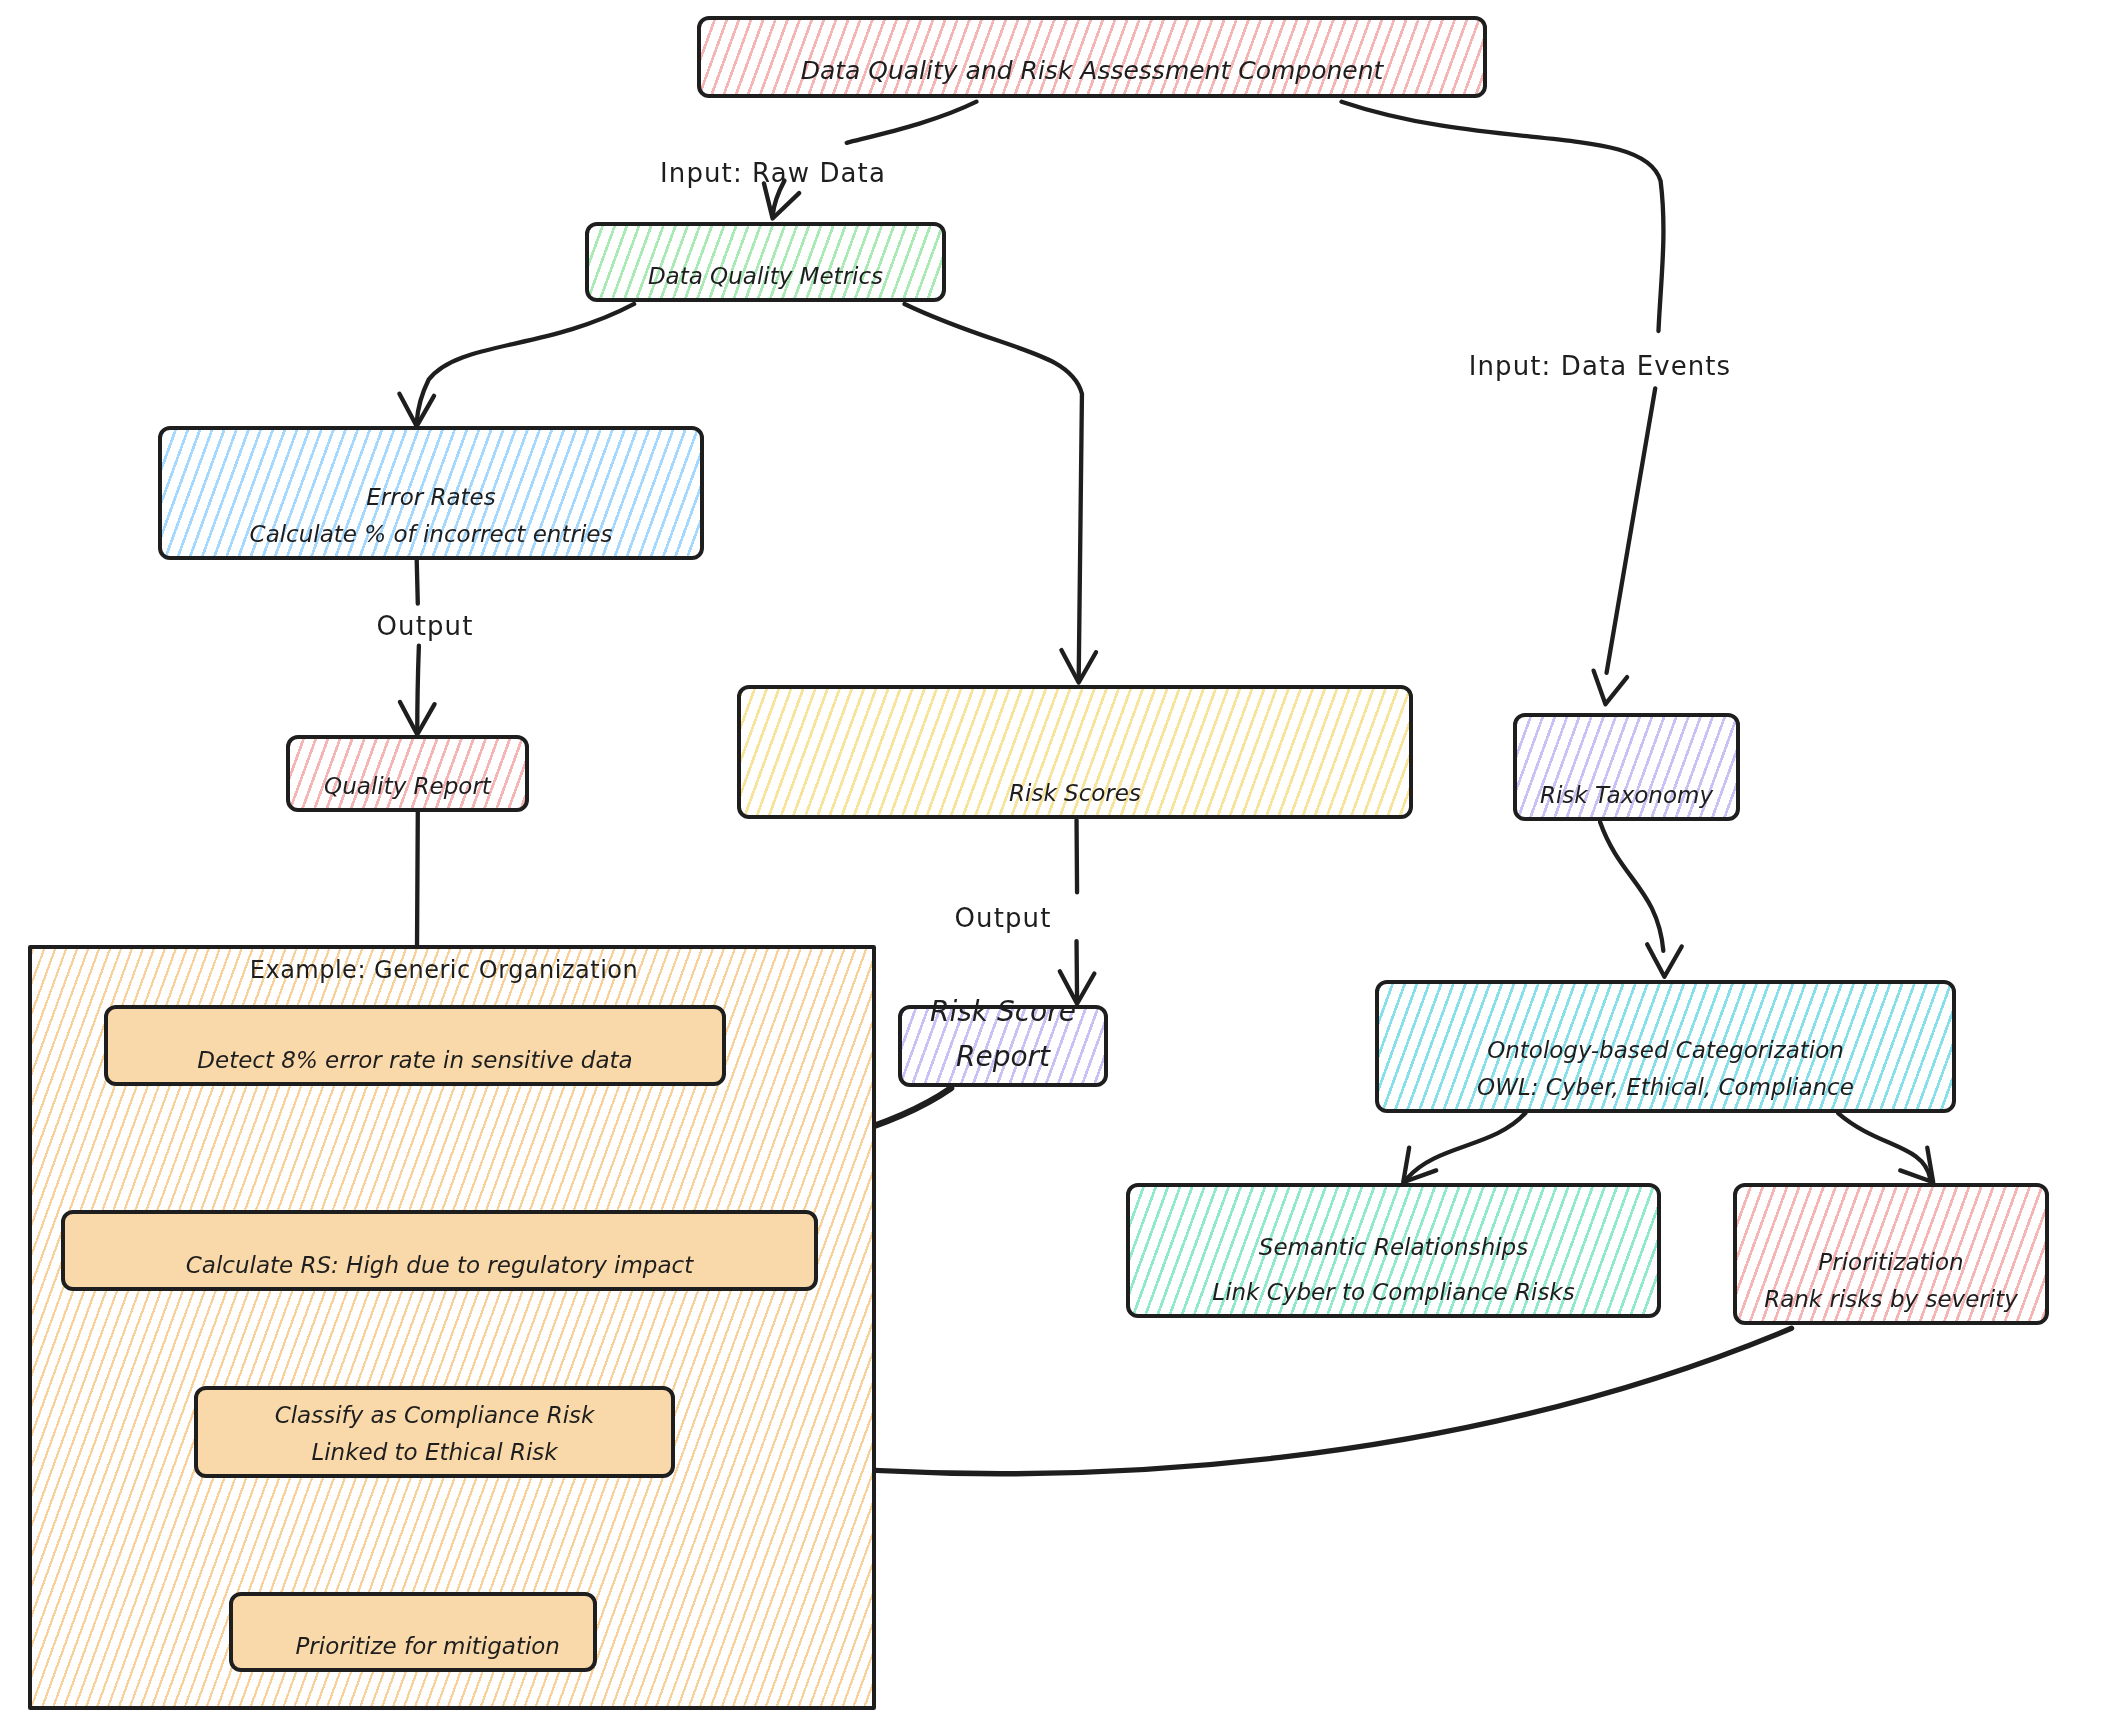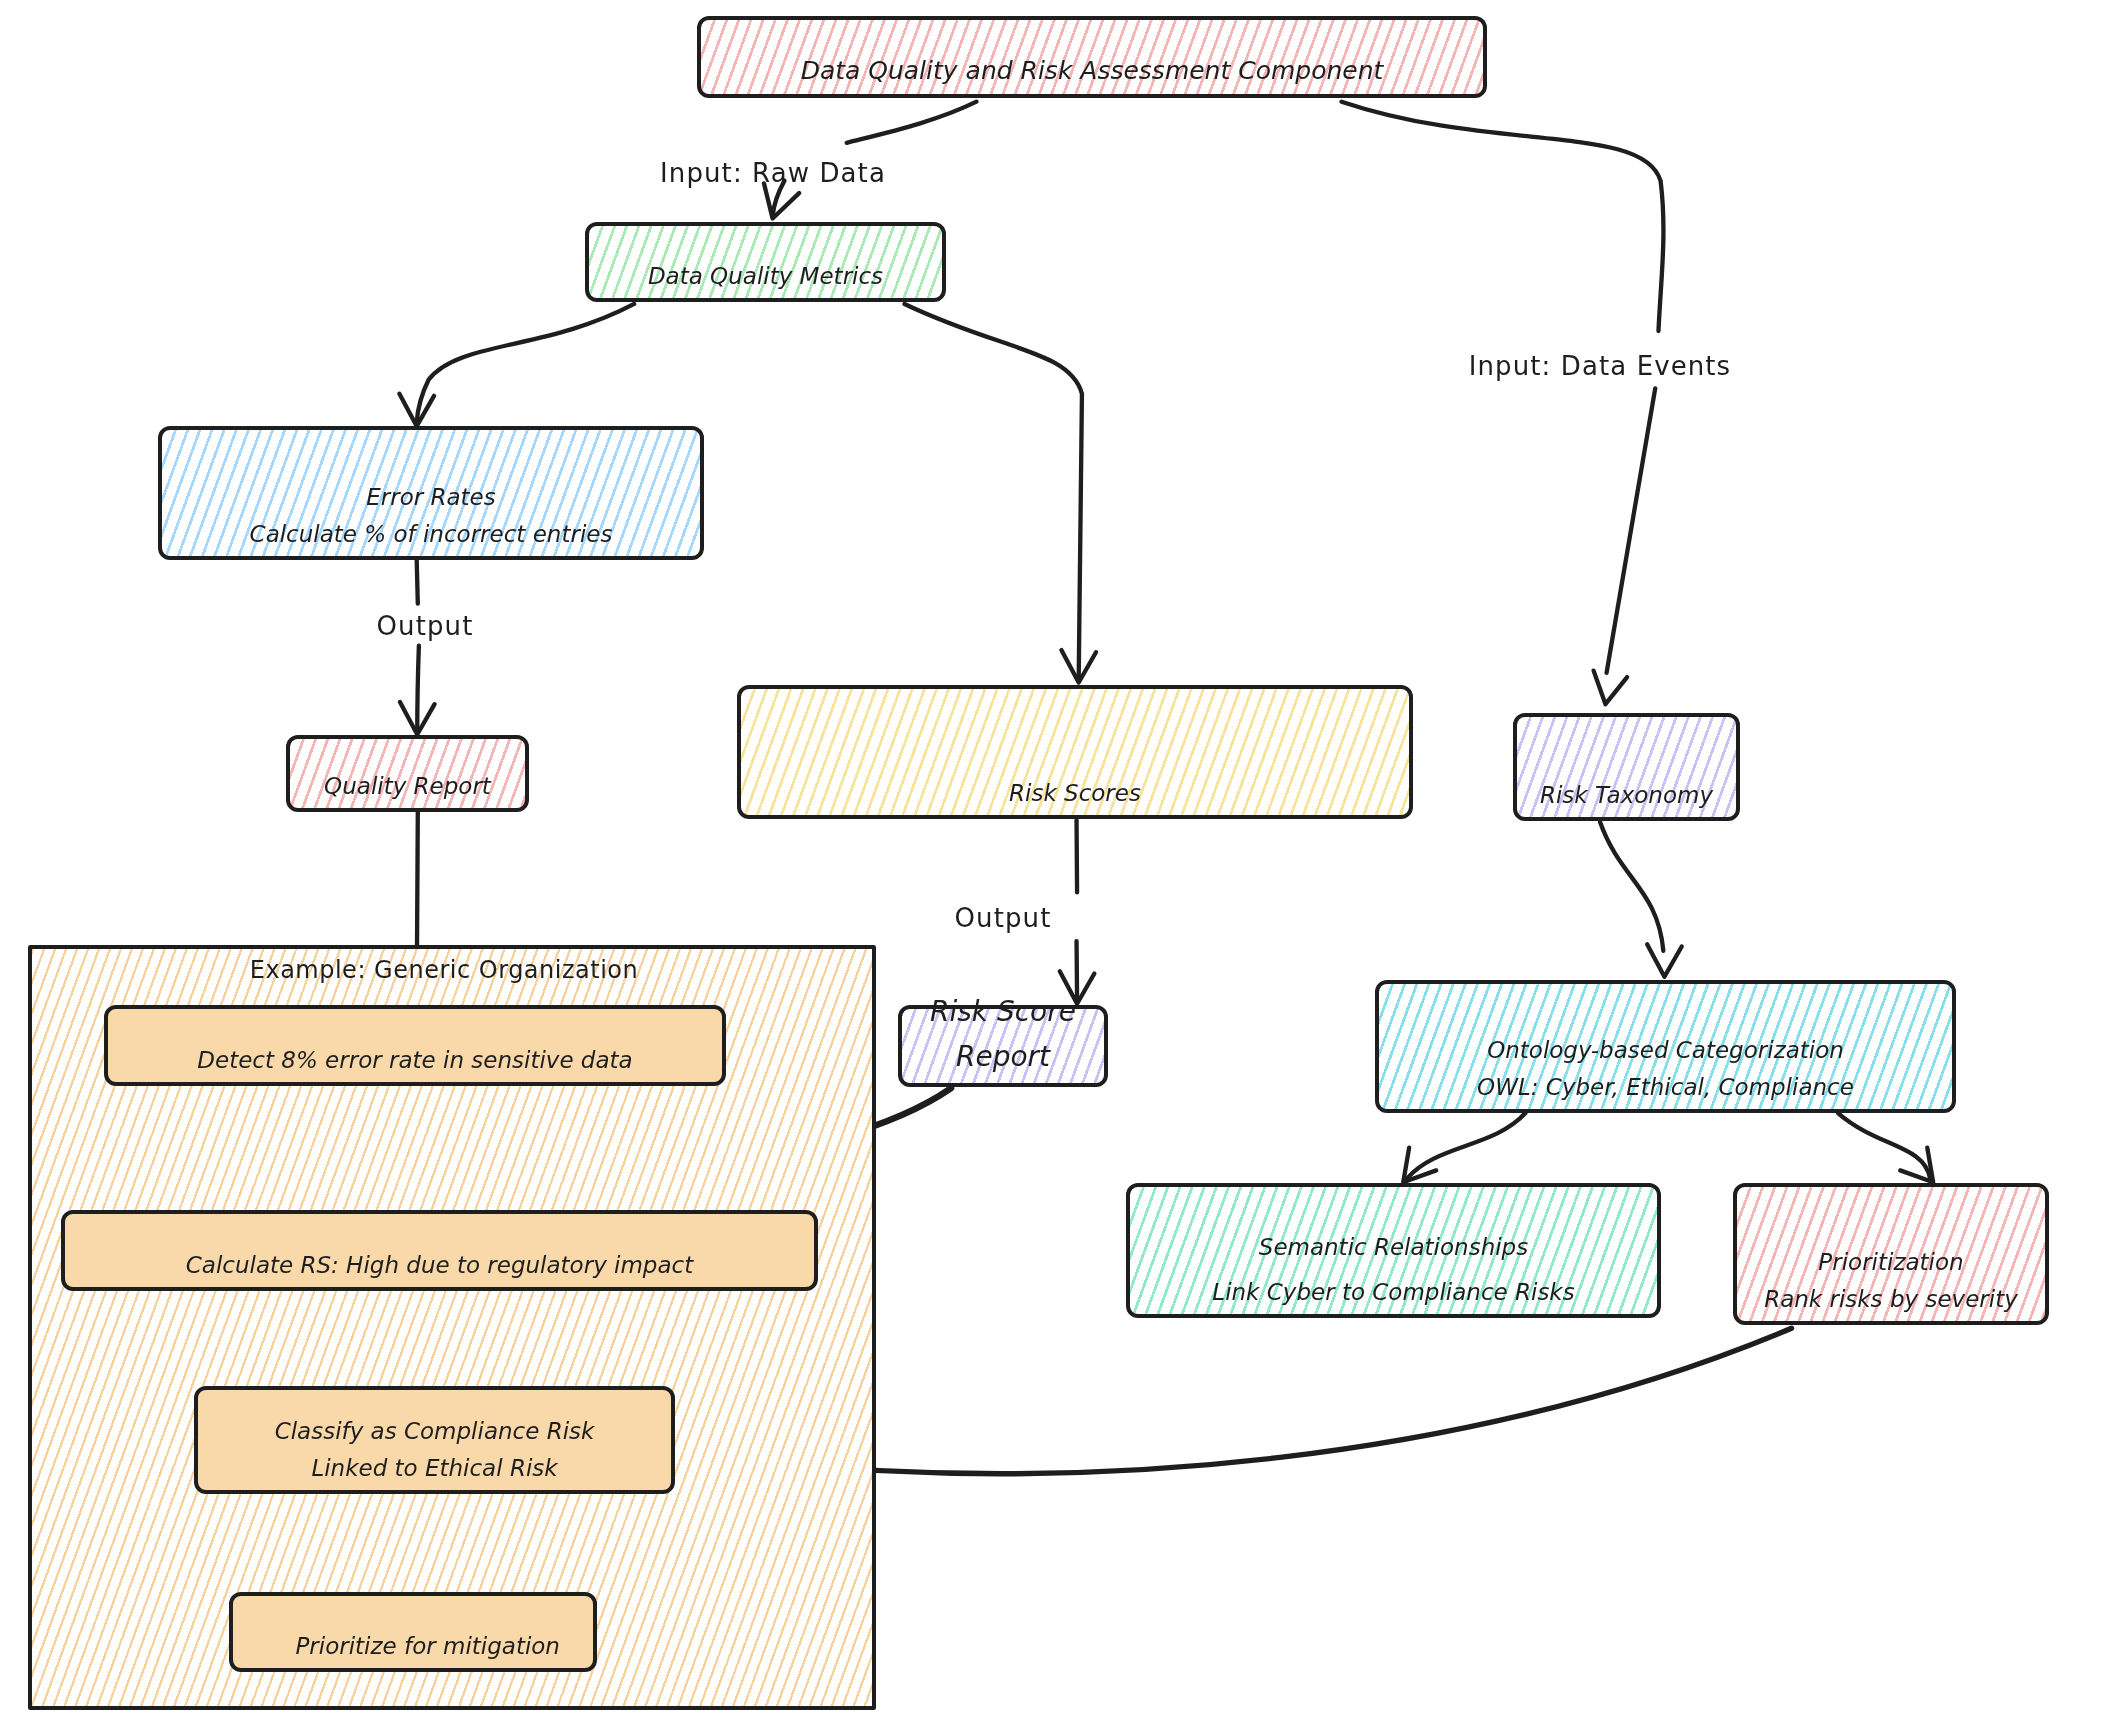--- a/index.html
+++ b/index.html
@@ -142,21 +142,21 @@
 </div>
 
 <div class="node solid" style="left: 104px; top: 1005px; width: 622px; height: 81px; --fc: #f9d9a9;">
   <span>Detect 8% error rate in sensitive data</span>
 </div>
 
 <div class="node solid" style="left: 61px; top: 1210px; width: 757px; height: 81px; --fc: #f9d9a9;">
   <span>Calculate RS: High due to regulatory impact</span>
 </div>
 
-<div class="node solid" style="left: 194px; top: 1386px; width: 481px; height: 108px; --fc: #f9d9a9;">
+<div class="node solid" style="left: 194px; top: 1386px; width: 481px; height: 92px; --fc: #f9d9a9;">
   <span>Classify as Compliance Risk</span>
   <span class="line2">Linked to Ethical Risk</span>
 </div>
 
 <div class="node solid" style="left: 229px; top: 1592px; width: 368px; height: 80px; padding-left: 37px; --fc: #f9d9a9;">
   <span>Prioritize for mitigation</span>
 </div>
 
 <div class="edge-label" style="left:773px;top:173px;">Input: Raw Data</div>
 

